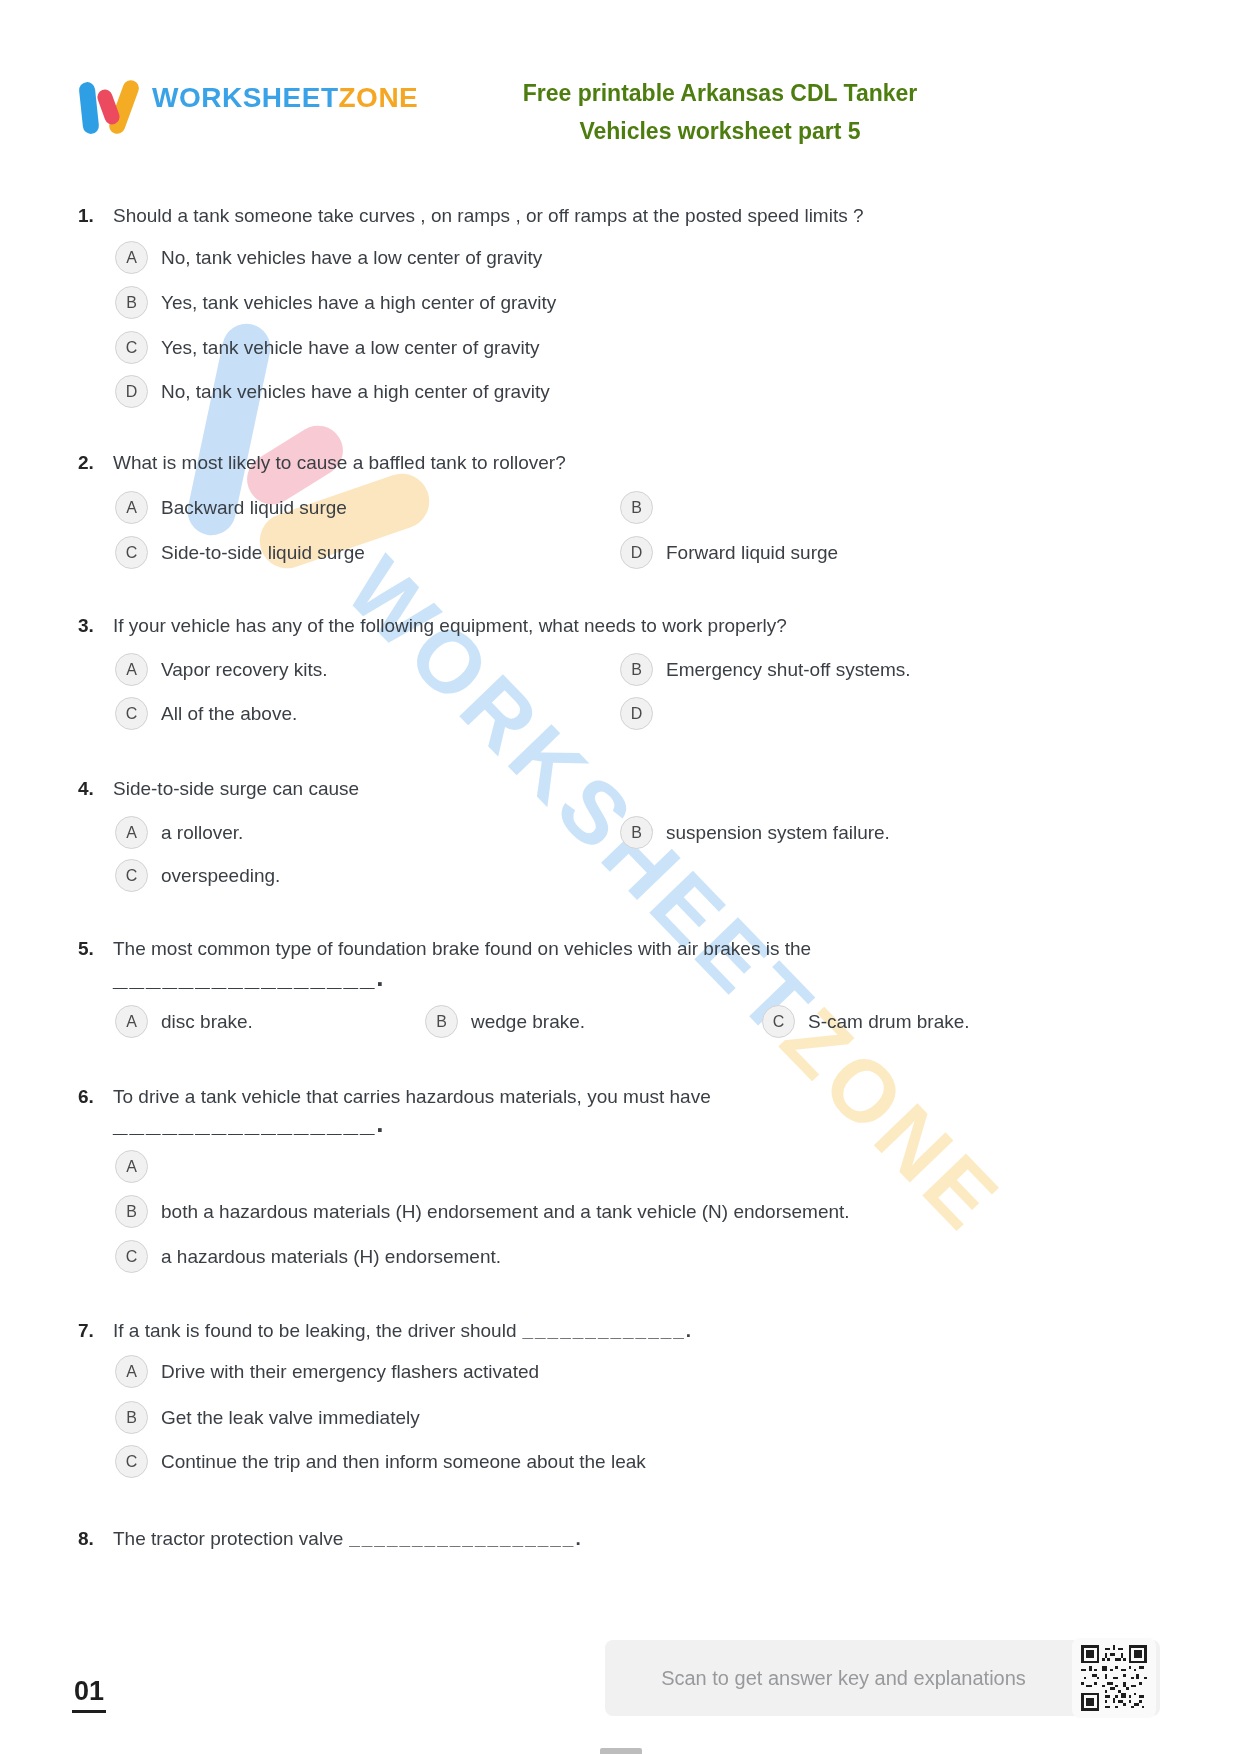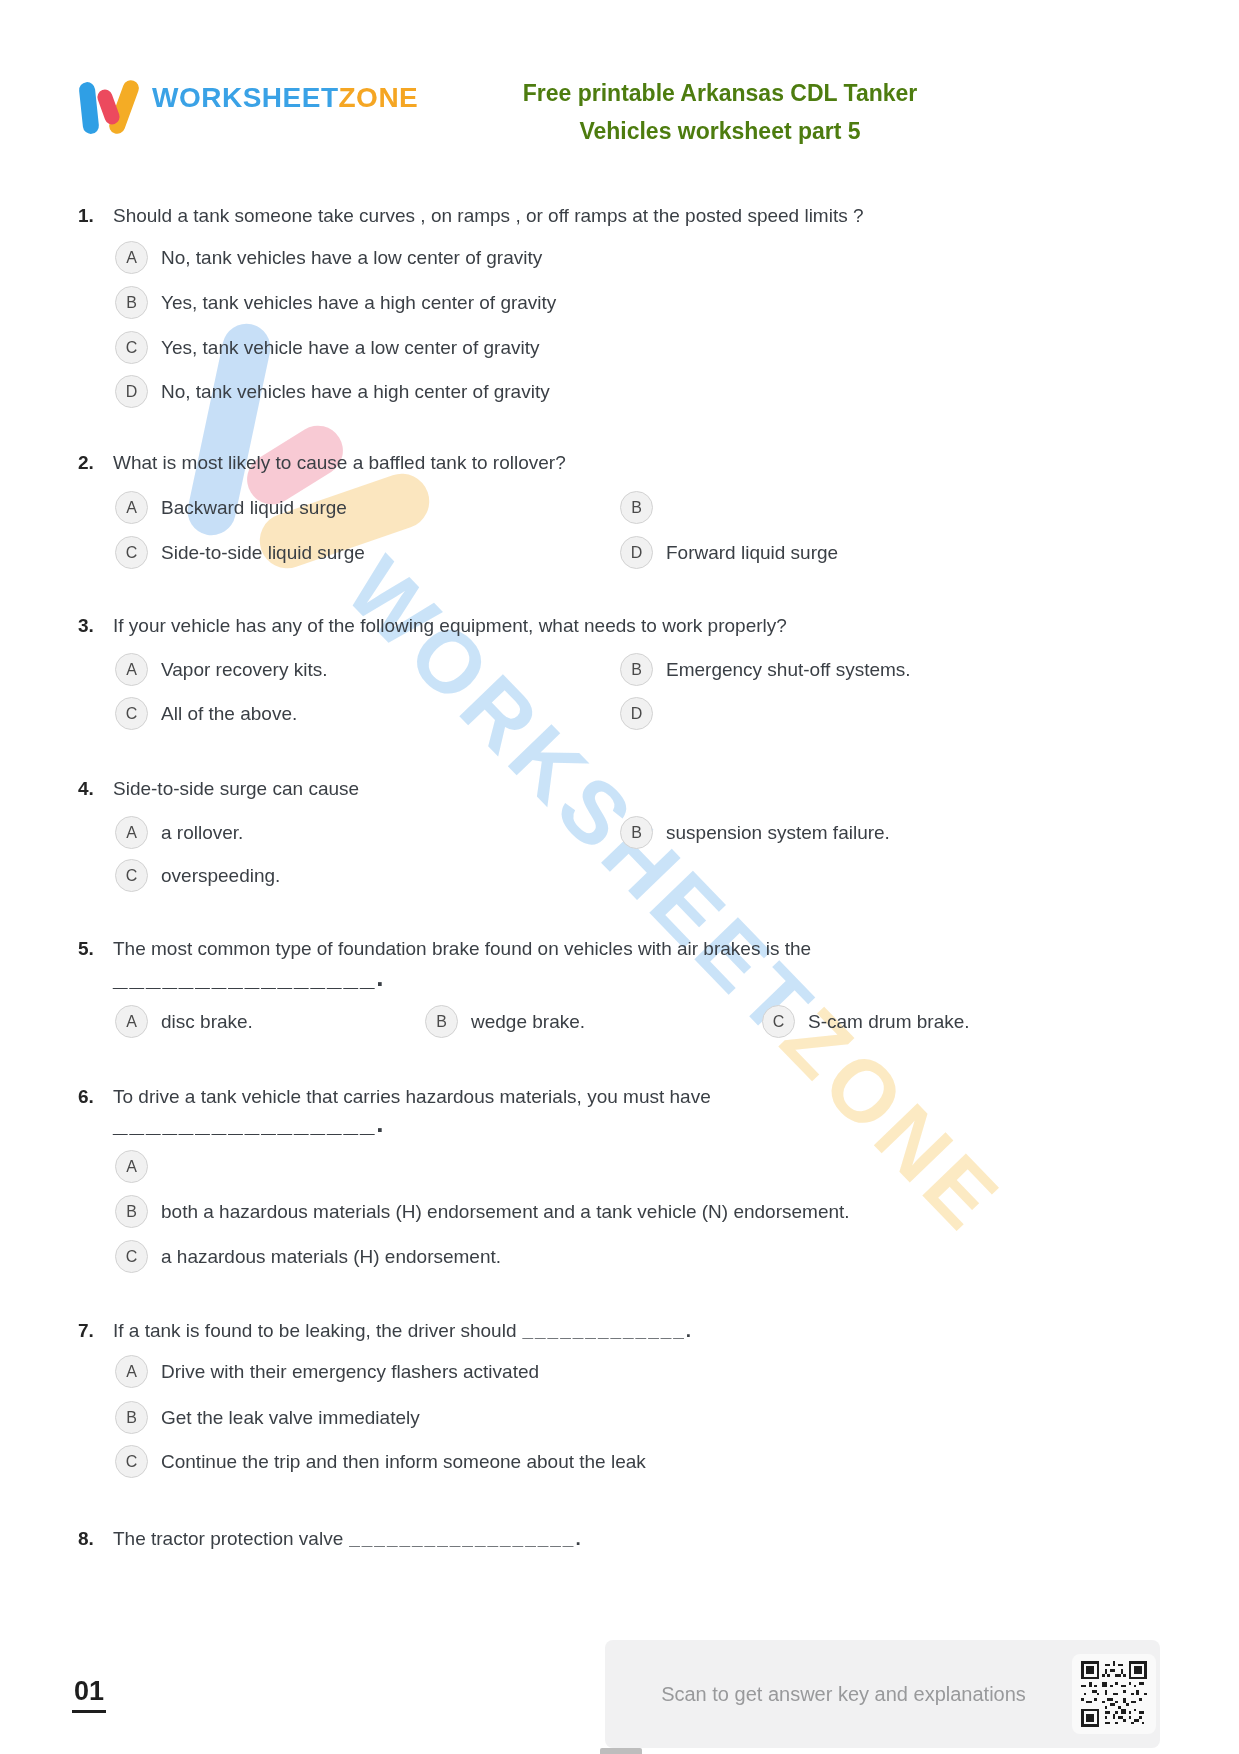--- a/index.html
+++ b/index.html
@@ -50,21 +50,21 @@
     border:1px solid #d2d2d2;box-sizing:border-box;display:flex;align-items:center;
     justify-content:center;font-size:16px;color:#4a4a4a;
   }
   .otext{font-size:19px;line-height:33px;color:#3a3f45;white-space:nowrap;}
   
   .page-num{
     position:absolute;left:72px;top:1676px;font-size:27px;font-weight:700;
     color:#1e1e1e;border-bottom:3px solid #1e1e1e;padding:0 2px 3px 2px;
   }
   .scan-box{
-    position:absolute;left:605px;top:1640px;width:555px;height:108px;
+    position:absolute;left:605px;top:1640px;width:555px;height:76px;
     background:#f1f1f2;border-radius:8px;display:flex;align-items:center;
   }
   .scan-text{flex:1;text-align:center;font-size:20px;color:#98999b;padding-left:10px;white-space:nowrap;}
   .qr-box{
     flex:none;width:84px;height:80px;margin-right:4px;background:#fafafa;
     border-radius:8px;display:flex;align-items:center;justify-content:center;
   }
   .qr-box svg{width:66px;height:66px;}
   .bottom-chip{
     position:absolute;left:600px;top:1748px;width:42px;height:6px;

